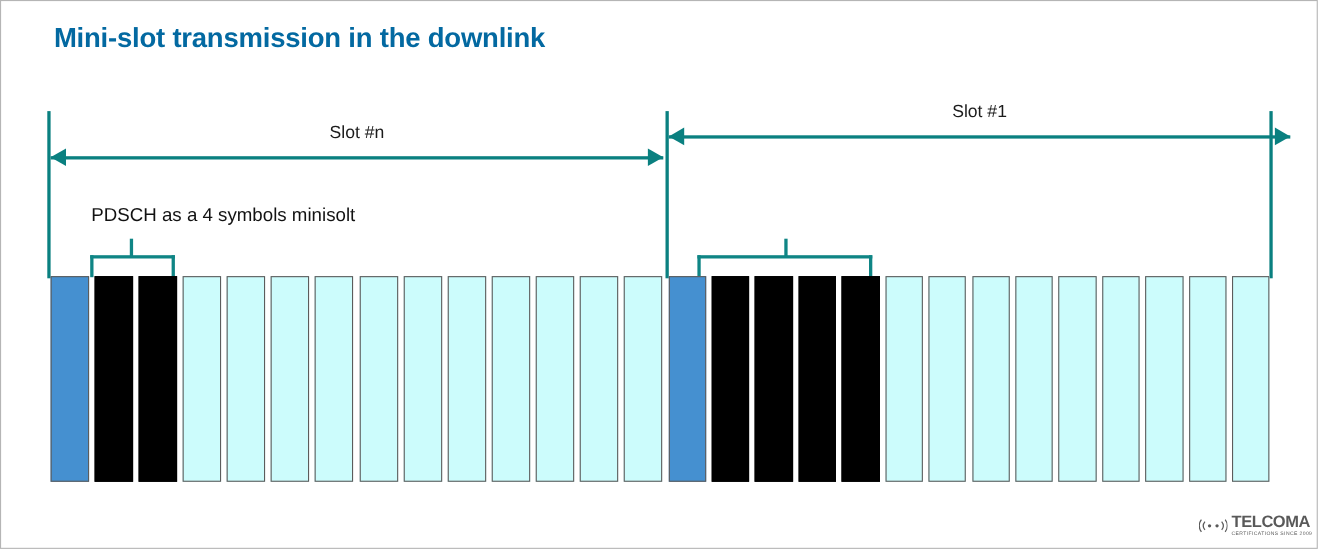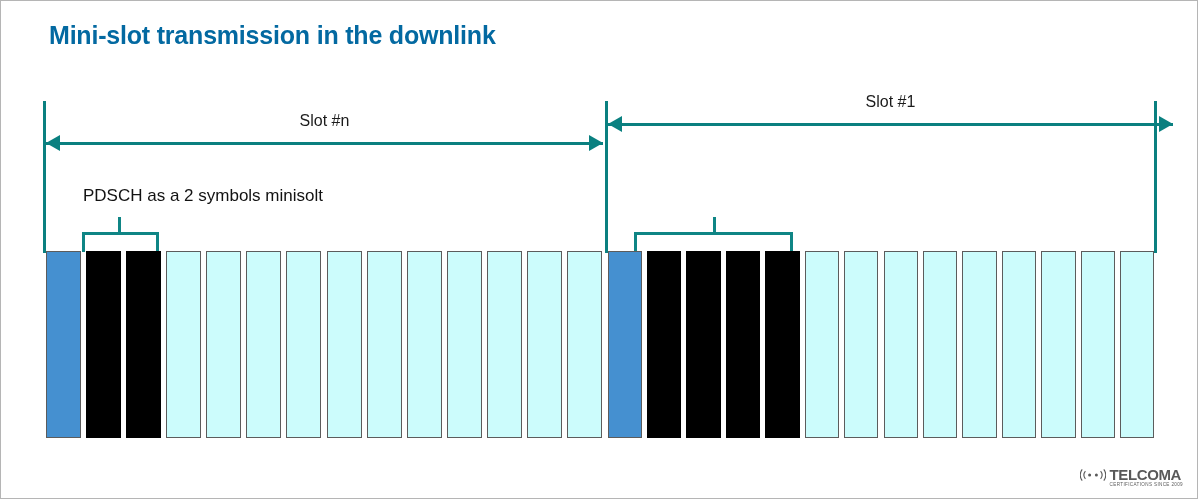--- a/index.html
+++ b/index.html
@@ -87,22 +87,22 @@
     top:0;height:187px;
     box-sizing:border-box;
   }
   .bar.ctrl{background:#4590d0;border:1px solid #5c5c5c;}
   .bar.data{background:#000000;border:1px solid #000000;}
   .bar.idle{background:#ccfcfc;border:1px solid #5c5c5c;}
 
   
   #logo{
     position:absolute;
-    right:14px;bottom:10px;
-    display:flex;align-items:flex-start;gap:4px;
+    right:4px;bottom:10px;
+    display:flex;align-items:center;gap:4px;
     opacity:.78;
     padding-left:18px;
   }
   #logo .waves{display:block;}
   #logo .wordmark{display:flex;flex-direction:column;line-height:1;}
   #logo .brand{
     font-size:15px;font-weight:700;letter-spacing:-0.4px;color:#2b2b2b;
   }
   #logo .tagline{
     font-size:4.6px;letter-spacing:.35px;color:#2b2b2b;
@@ -127,21 +127,21 @@
     <div class="arrow-head right"></div>
   </div>
 
   <div class="slot-span" style="left:607px;top:95px;width:565px;">
     <div class="slot-label">Slot #1</div>
     <div class="arrow-line"></div>
     <div class="arrow-head left"></div>
     <div class="arrow-head right"></div>
   </div>
 
-  <div class="pdsch-label" style="left:82px;top:185px;">PDSCH as a  2 symbols minisolt</div>
+  <div class="pdsch-label" style="left:82px;top:185px;">PDSCH as a  4 symbols minisolt</div>
   <div class="bracket-stem" style="left:117px;top:216px;height:16px;"></div>
   <div class="bracket" style="left:81px;top:231px;width:77px;height:20px;"></div>
 
   <div class="bracket-stem" style="left:712px;top:216px;height:16px;"></div>
   <div class="bracket" style="left:633px;top:231px;width:159px;height:20px;"></div>
 
   <div class="slot-bars" id="bars-slot-n" style="left:42px;width:562px;">
       <div class="bar ctrl" style="left: 2.5px; width: 35.1429px;"></div>
       <div class="bar data" style="left: 42.6429px; width: 35.1429px;"></div>
       <div class="bar data" style="left: 82.7857px; width: 35.1429px;"></div>

